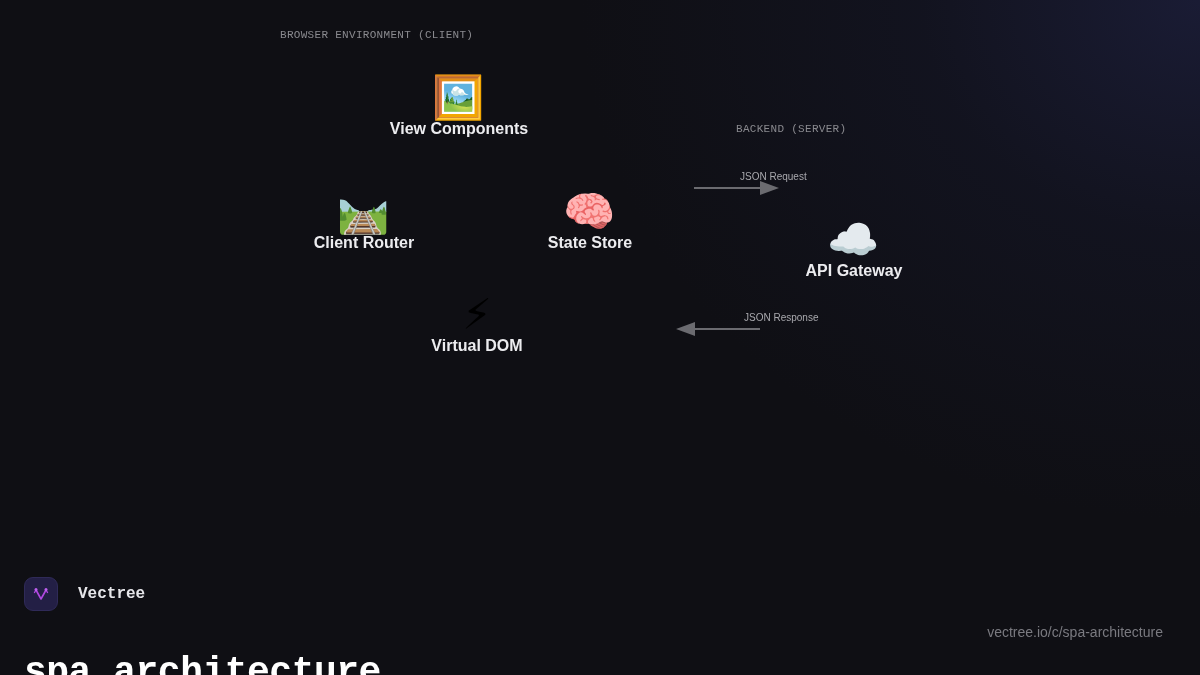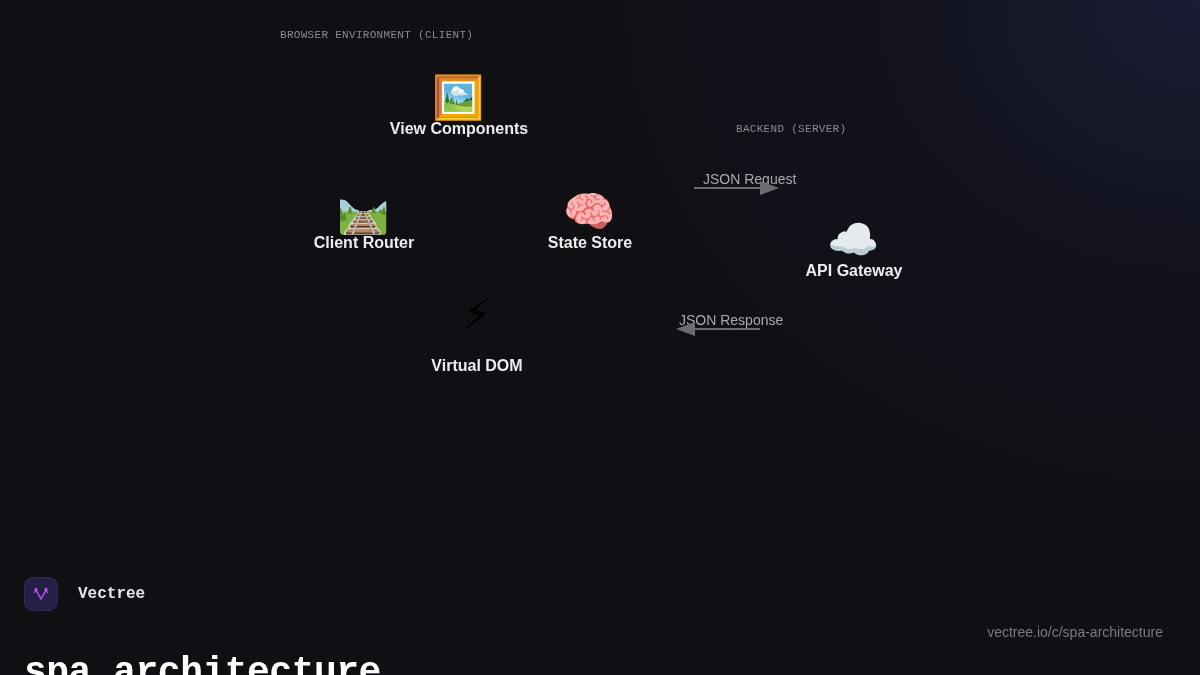--- a/index.html
+++ b/index.html
@@ -29,21 +29,21 @@
   .node .icon {
     font-size:42px; line-height:48px; height:48px;
     font-family:"DejaVu Sans", sans-serif;
   }
   .node .label {
     font-size:16px; font-weight:bold; color:#ececef;
     white-space:nowrap; margin-top:-2px;
   }
   .edge-label {
     position:absolute;
-    font-size:14px; color:#a8a8ad; white-space:nowrap;
+    font-size:10px; color:#a8a8ad; white-space:nowrap;margin-left:37px;
   }
   .arrow { position:absolute; }
   .brand {
     position:absolute; left:24px; top:577px;
     display:flex; align-items:center; gap:20px;
   }
   .brand-logo {
     width:34px; height:34px; border-radius:9px;
     background:#231f45; border:1px solid #2f2a58;
     display:flex; align-items:center; justify-content:center;
@@ -81,37 +81,37 @@
 <div class="node" style="left:364px; top:188px;">
   <span class="icon">🛤️</span>
   <span class="label">Client Router</span>
 </div>
 
 <div class="node" style="left:590px; top:188px;">
   <span class="icon">🧠</span>
   <span class="label">State Store</span>
 </div>
 
-<div class="node" style="left:477px; top:291px;gap:20px;">
+<div class="node" style="left:477px; top:291px;">
   <span class="icon">⚡</span>
   <span class="label">Virtual DOM</span>
 </div>
 
 <div class="node" style="left:854px; top:216px;">
   <span class="icon">☁️</span>
   <span class="label">API Gateway</span>
 </div>
 
 <div class="edge-label" style="left:703px; top:171px;">JSON Request</div>
 <svg class="arrow" style="left:692px; top:180px;" width="90" height="16">
   <line x1="2" y1="8" x2="70" y2="8" stroke="#6b6b70" stroke-width="2"></line>
   <polygon points="68,1 87,8 68,15" fill="#6b6b70"></polygon>
 </svg>
 
-<div class="edge-label" style="left:679px; top:312px;">JSON Response</div>
+<div class="edge-label" style="left:707px; top:312px;">JSON Response</div>
 <svg class="arrow" style="left:674px; top:321px;" width="90" height="16">
   <polygon points="21,1 2,8 21,15" fill="#6b6b70"></polygon>
   <line x1="19" y1="8" x2="86" y2="8" stroke="#6b6b70" stroke-width="2"></line>
 </svg>
 
 <div class="brand">
   <div class="brand-logo">
     <svg width="18" height="18" viewBox="0 0 18 18">
       <path d="M4 5 L9 14 L14 5" fill="none" stroke="#b048e0" stroke-width="1.6" stroke-linecap="round" stroke-linejoin="round"></path>
       <path d="M4 5 L2.5 7.5 M14 5 L15.5 7.5" stroke="#b048e0" stroke-width="1.4" stroke-linecap="round"></path>

